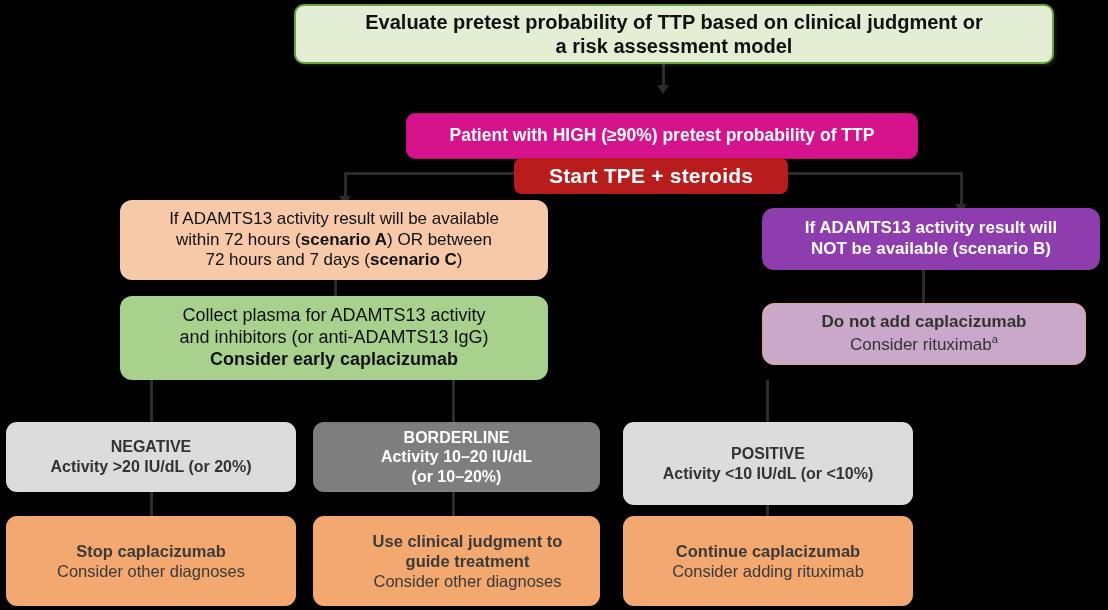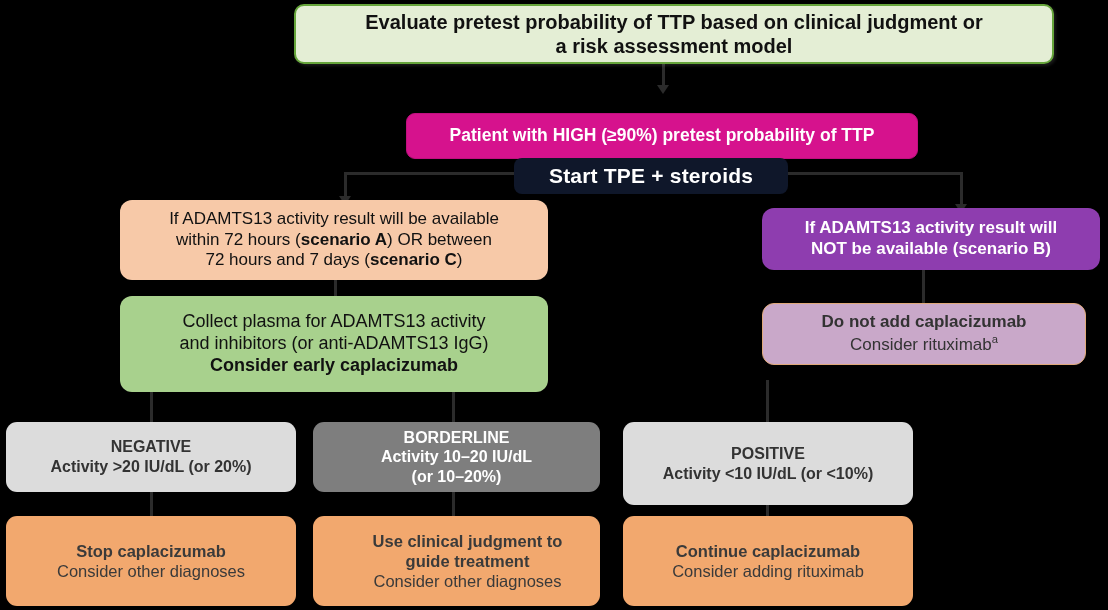--- a/index.html
+++ b/index.html
@@ -41,21 +41,21 @@
     background: #D6128D;
     border: 1px solid #C0107F;
     color: #FFFFFF;
     font-weight: bold;
     font-size: 17.5px;
     border-radius: 9px;
     margin-top: 18px;
   }
 
   .n-tpe {
-    background: #0f172a;
+    background: #b91c1c;
     color: #FFFFFF;
     font-weight: bold;
     font-size: 21px;
     border-radius: 8px;
     letter-spacing: 0.2px;
   }
 
   .n-scenarioAC {
     background: #F7C9A8;
     color: #111111;
@@ -182,21 +182,21 @@
     </div>
   </div>
 
   <div class="node n-scenarioB" style="left:762px; top:208px; width:338px; height:62px;">
     <div class="inner">
       <span>If ADAMTS13 activity result will</span>
       <span class="line2">NOT be available (scenario B)</span>
     </div>
   </div>
 
-  <div class="node n-collect" style="left:120px; top:296px; width:428px; height:96px;">
+  <div class="node n-collect" style="left:120px; top:296px; width:428px; height:84px;">
     <div class="inner">
       <span>Collect plasma for ADAMTS13 activity</span>
       <span class="line2">and inhibitors (or anti-ADAMTS13 IgG)</span>
       <span class="line2 b">Consider early caplacizumab</span>
     </div>
   </div>
 
   <div class="node n-donotadd" style="left:762px; top:303px; width:324px; height:62px;">
     <div class="inner">
       <span class="b">Do not add caplacizumab</span>

